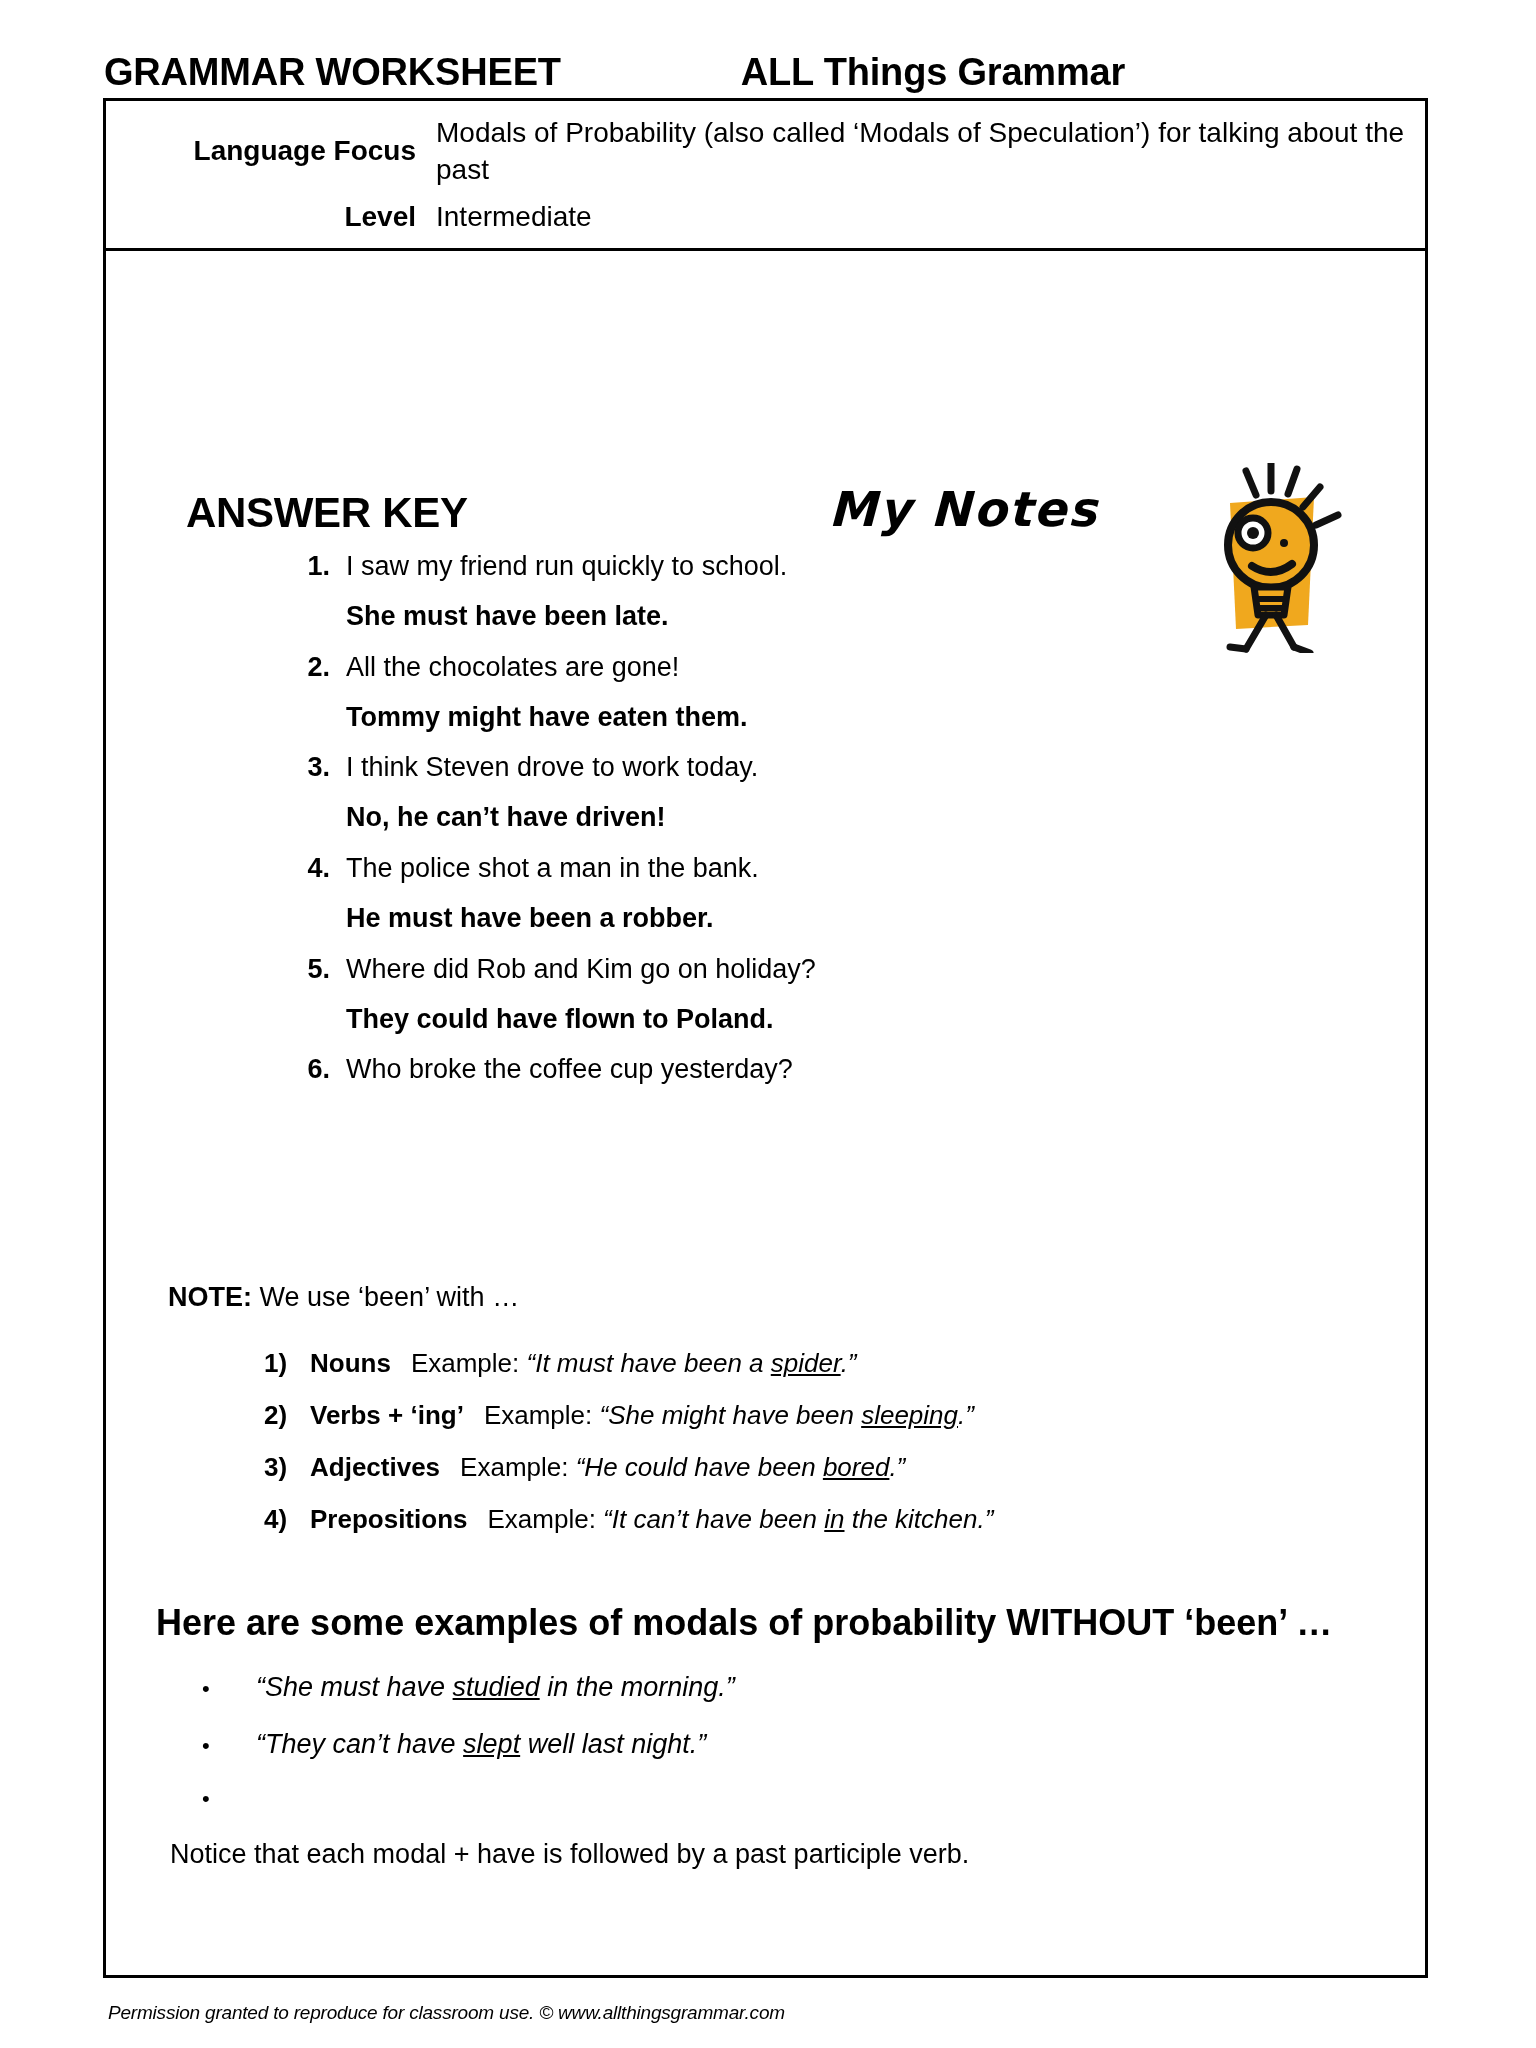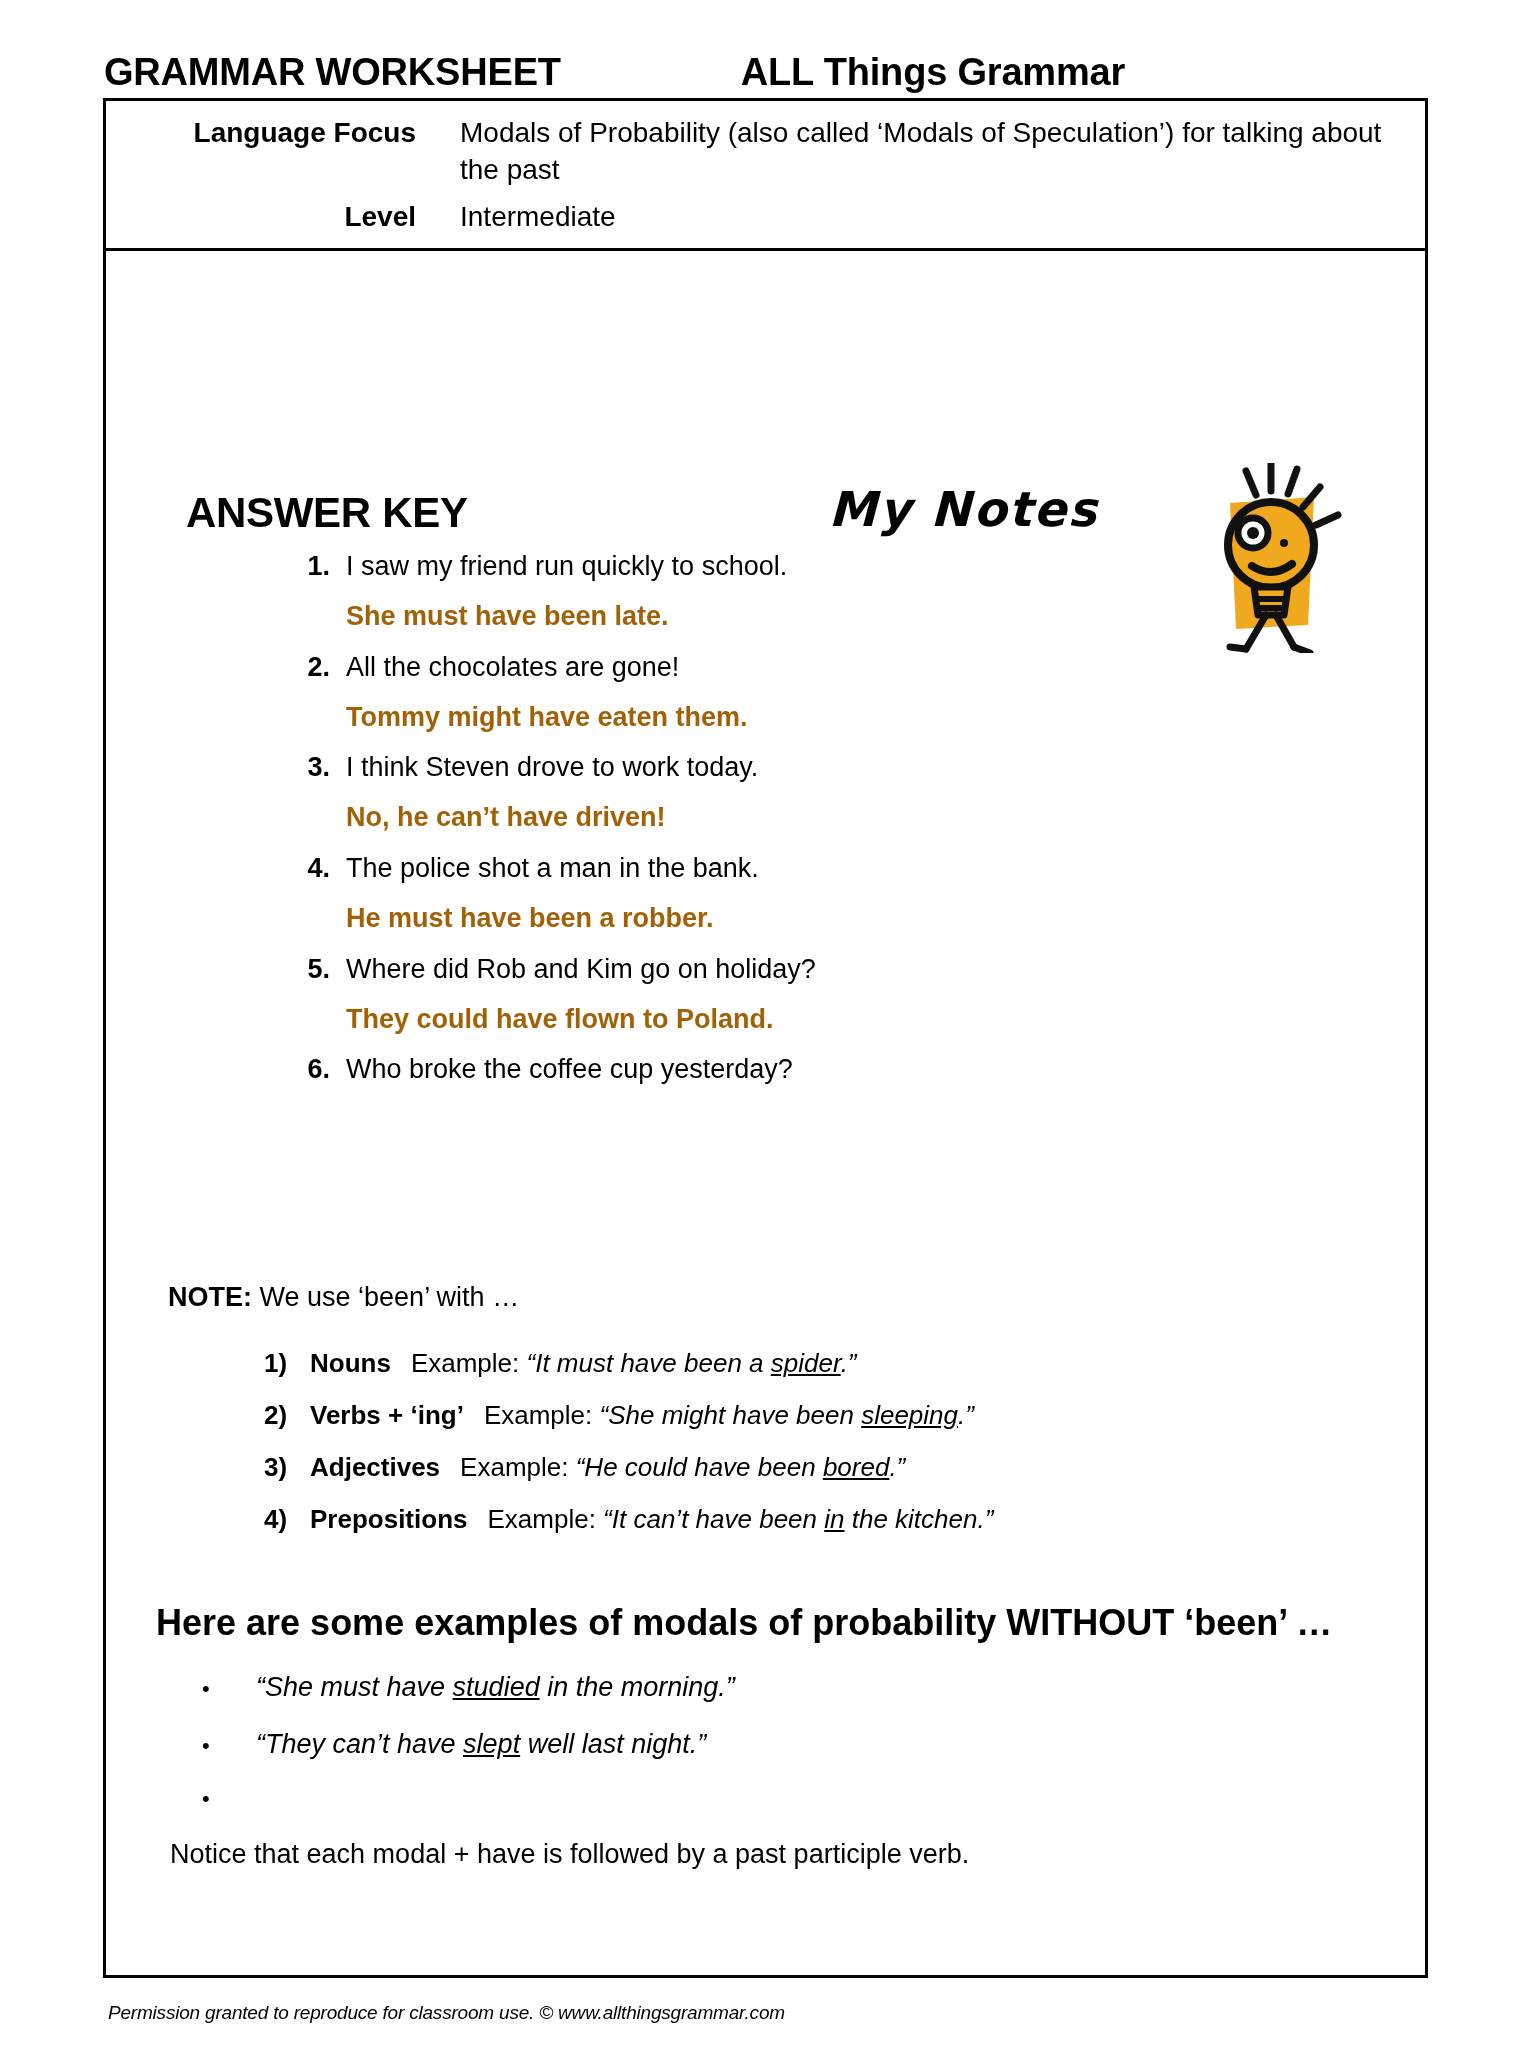--- a/index.html
+++ b/index.html
@@ -64,23 +64,22 @@
     position: absolute;
     left: 0;
     top: 0;
     width: 100%;
     border-bottom: 3px solid #000000;
     box-sizing: border-box;
     padding: 14px 0 12px 0;
   }
   .info-row {
     display: flex;
-    align-items: flex-start;
+    align-items: center;
     padding: 0 18px 0 0;
-    gap: 24px;
   }
   .info-row + .info-row { margin-top: 10px; }
   .info-label {
     width: 310px;
     min-width: 310px;
     text-align: right;
     font-size: 28px;
     font-weight: bold;
     line-height: 1.32;
     padding-right: 0;
@@ -156,21 +155,21 @@
     padding-right: 16px;
   }
   .q-text {
     font-size: 27px;
     line-height: 1.1;
   }
   .a-line {
     padding-left: 240px;
     font-size: 27px;
     font-weight: bold;
-    color: #a16207;
+    color: #000000;
     margin-bottom: 20px;
     line-height: 1.1;
     margin-top: 20px;
   }
 
   
   .note-section {
     position: absolute;
     left: 0;
     top: 1030px;

